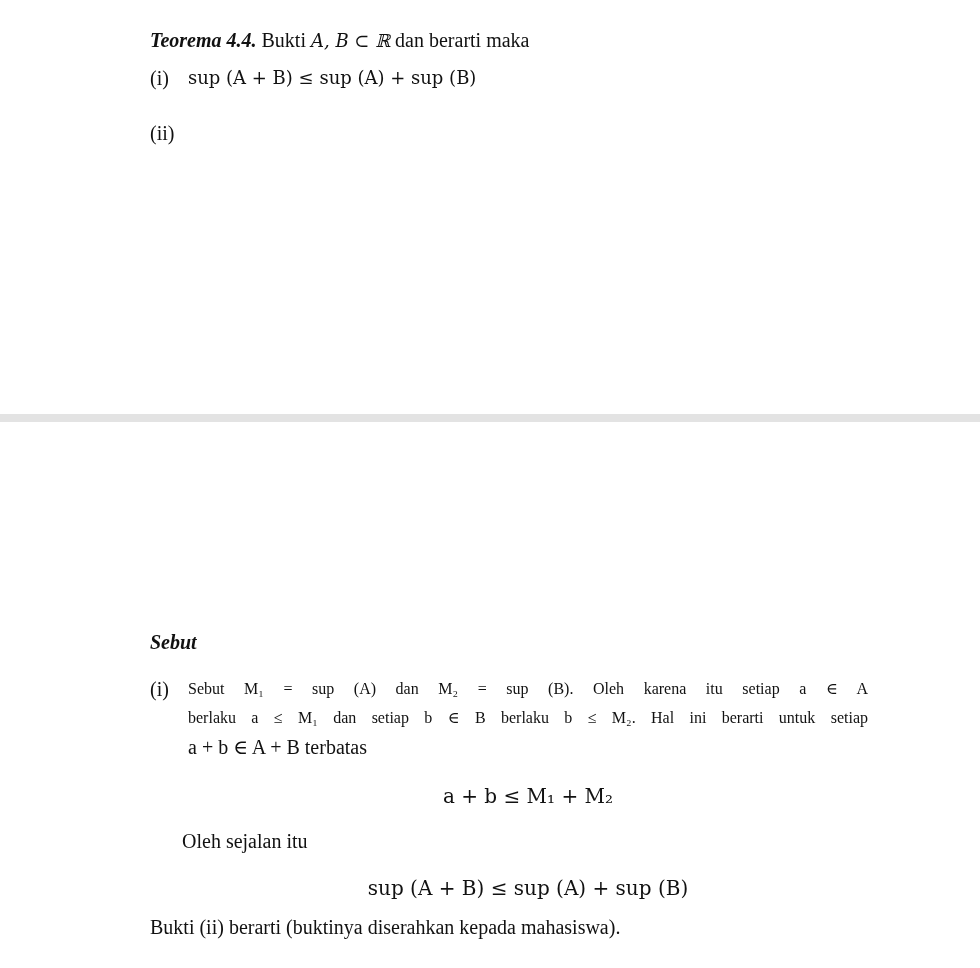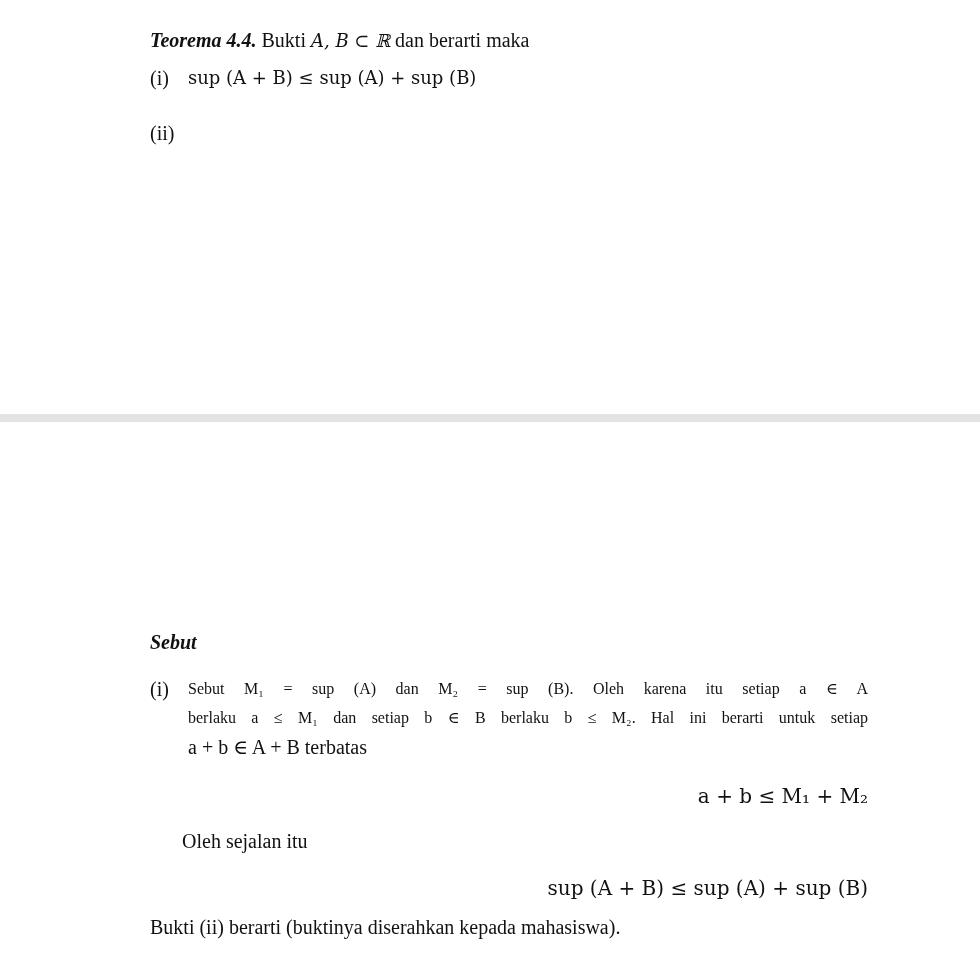--- a/index.html
+++ b/index.html
@@ -18,21 +18,21 @@
     .mi { font-style: italic; margin-top: 7px; }
     b { font-weight: bold; font-style: italic; }
 
     .label { position: absolute; font-size: 20px; line-height: 26px; }
 
     .just {
       position: absolute; left: 188px; width: 680px;
       font-size: 16px; line-height: 26px; text-align: justify; text-align-last: justify;
       white-space: nowrap;
     }
-    .center-eq { position: absolute; left: 188px; width: 680px; text-align: right; font-size: 20px; line-height: 26px; }
+    .center-eq { position: absolute; left: 188px; width: 680px; text-align: center; font-size: 20px; line-height: 26px; }
   </style>
 </head>
 <body>
 
 <div class="page page-top">
   <div class="line" style="left:150px; top:27px;">
     <b>Teorema 4.4.</b><span> Bukti </span><span class="math mi">A, B ⊂ ℝ</span><span> dan berarti maka</span>
   </div>
 
   <div class="label" style="left:150px; top:65px;">(i)</div>

